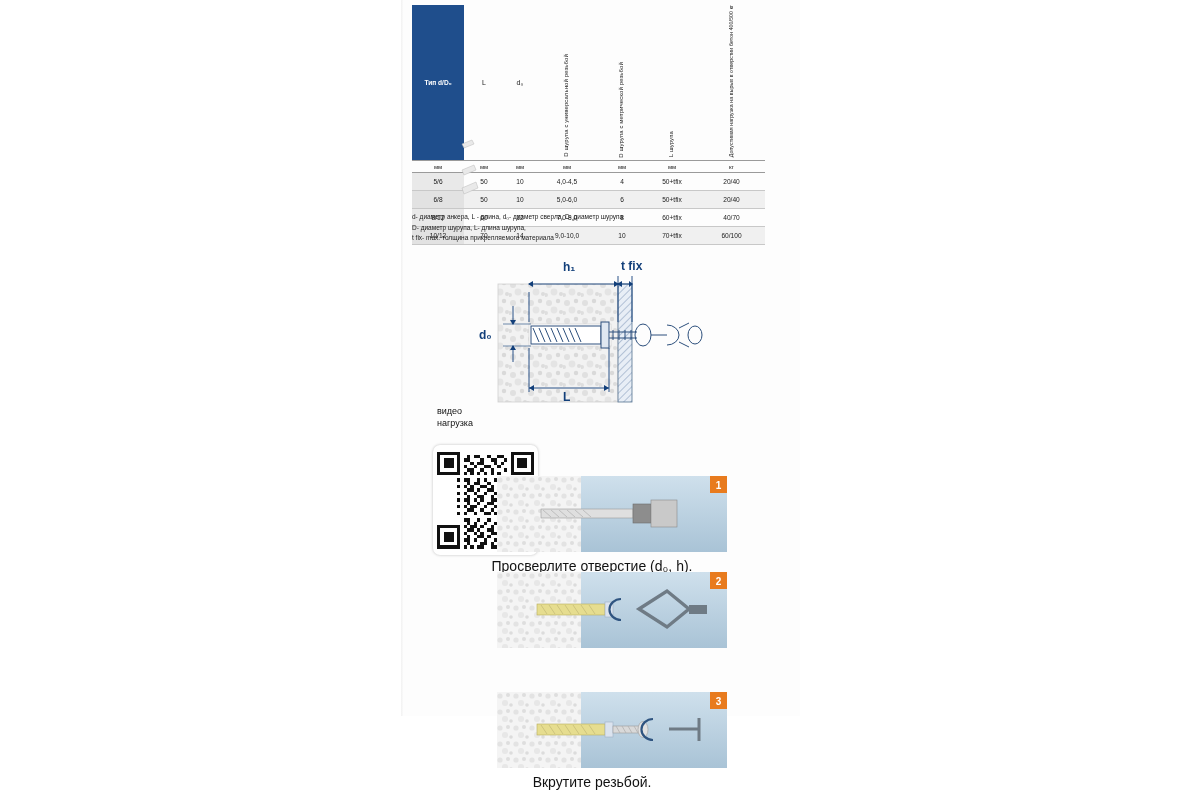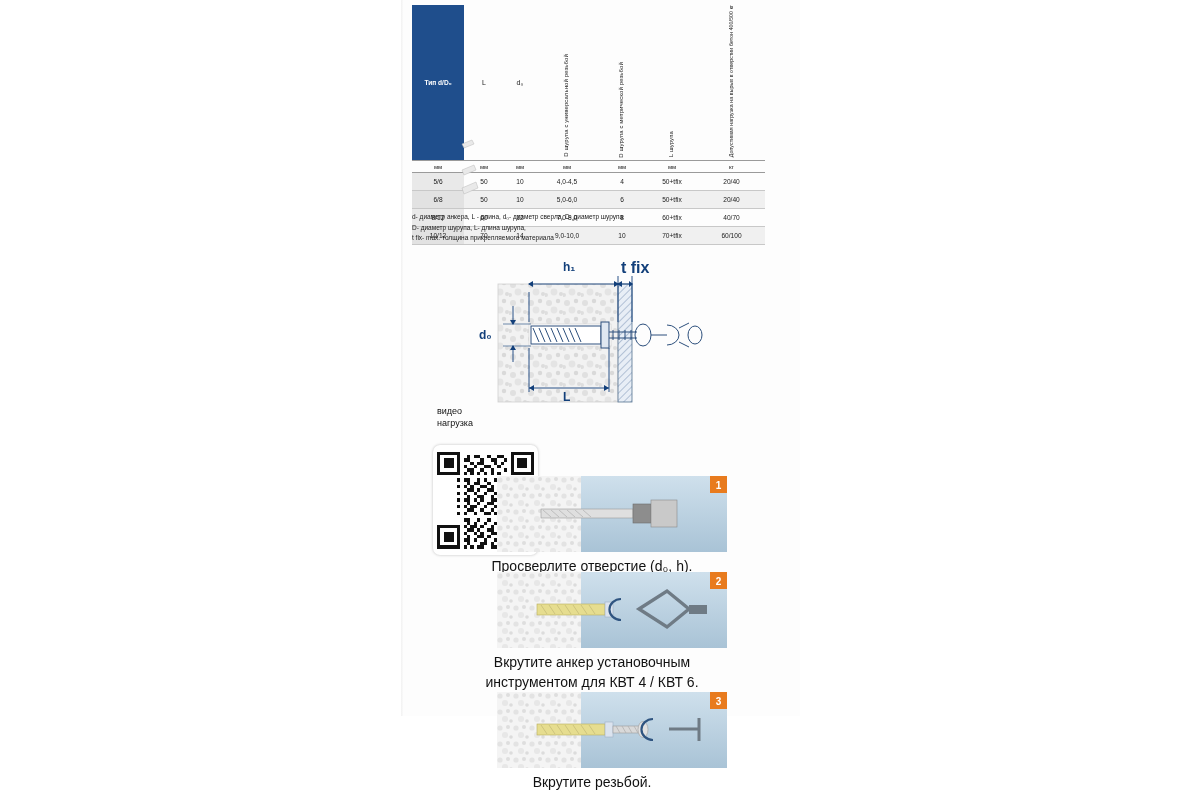--- a/index.html
+++ b/index.html
@@ -289,21 +289,21 @@
       <g stroke="#123f7a" stroke-width="0.9" fill="none">
         <line x1="56" y1="86" x2="56" y2="130"></line>
         <line x1="136" y1="86" x2="136" y2="130"></line>
         <line x1="56" y1="126" x2="136" y2="126"></line>
         <path d="M61 123 l-5 3 5 3 z" fill="#123f7a" stroke="none"></path>
         <path d="M131 123 l5 3 -5 3 z" fill="#123f7a" stroke="none"></path>
       </g>
     </svg>
 
     <span class="dim-label" style="left:90px; top:-2px; font-size:12px;">h₁</span>
-    <span class="dim-label" style="left:148px; top:-3px; font-size:16px;">t fix</span>
+    <span class="dim-label" style="left:148px; top:-3px; font-size:12px;">t fix</span>
     <span class="dim-label" style="left:6px; top:66px; font-size:12px;">d₀</span>
     <span class="dim-label" style="left:90px; top:128px; font-size:12px;">L</span>
   </div>
 
   <div class="video-cap">
     <div>видео</div>
     <div>нагрузка</div>
   </div>
 
   <div class="qr-wrap">
@@ -553,22 +553,20 @@
         <rect x="108" y="30" width="8" height="15" fill="#dbe3ee" stroke="#9fb0c4" stroke-width="0.6"></rect>
 
         <path d="M124 27 a11 10 0 1 0 0 21" fill="none" stroke="#2f5480" stroke-width="2.2"></path>
 
         <path d="M142 37 l28 -18 22 18 -22 18 z" fill="none" stroke="#6f7b85" stroke-width="3.4"></path>
         <path d="M192 33 h18 v9 h-18 z" fill="#6f7b85"></path>
       </g>
       <rect x="213" y="0" width="17" height="17" fill="#e87b1e"></rect>
       <text x="221.5" y="12.5" font-family="Liberation Sans, sans-serif" font-size="10" font-weight="bold" fill="#ffffff" text-anchor="middle">2</text>
     </svg>
-    <div class="step-cap" style="left:-55px; top:80px; white-space:pre-line;">Вкрутите анкер установочным
-инструментом для КВТ 4 / КВТ 6.</div>
   </div>
 
   <div class="step" style="top:692px;">
     <svg class="img" viewBox="0 0 230 76">
       <defs>
         <linearGradient id="bg3" x1="0" y1="0" x2="0" y2="1">
           <stop offset="0" stop-color="#cfe0ec"></stop>
             <stop offset="1" stop-color="#a9c3d6"></stop>
         </linearGradient>
       </defs>

